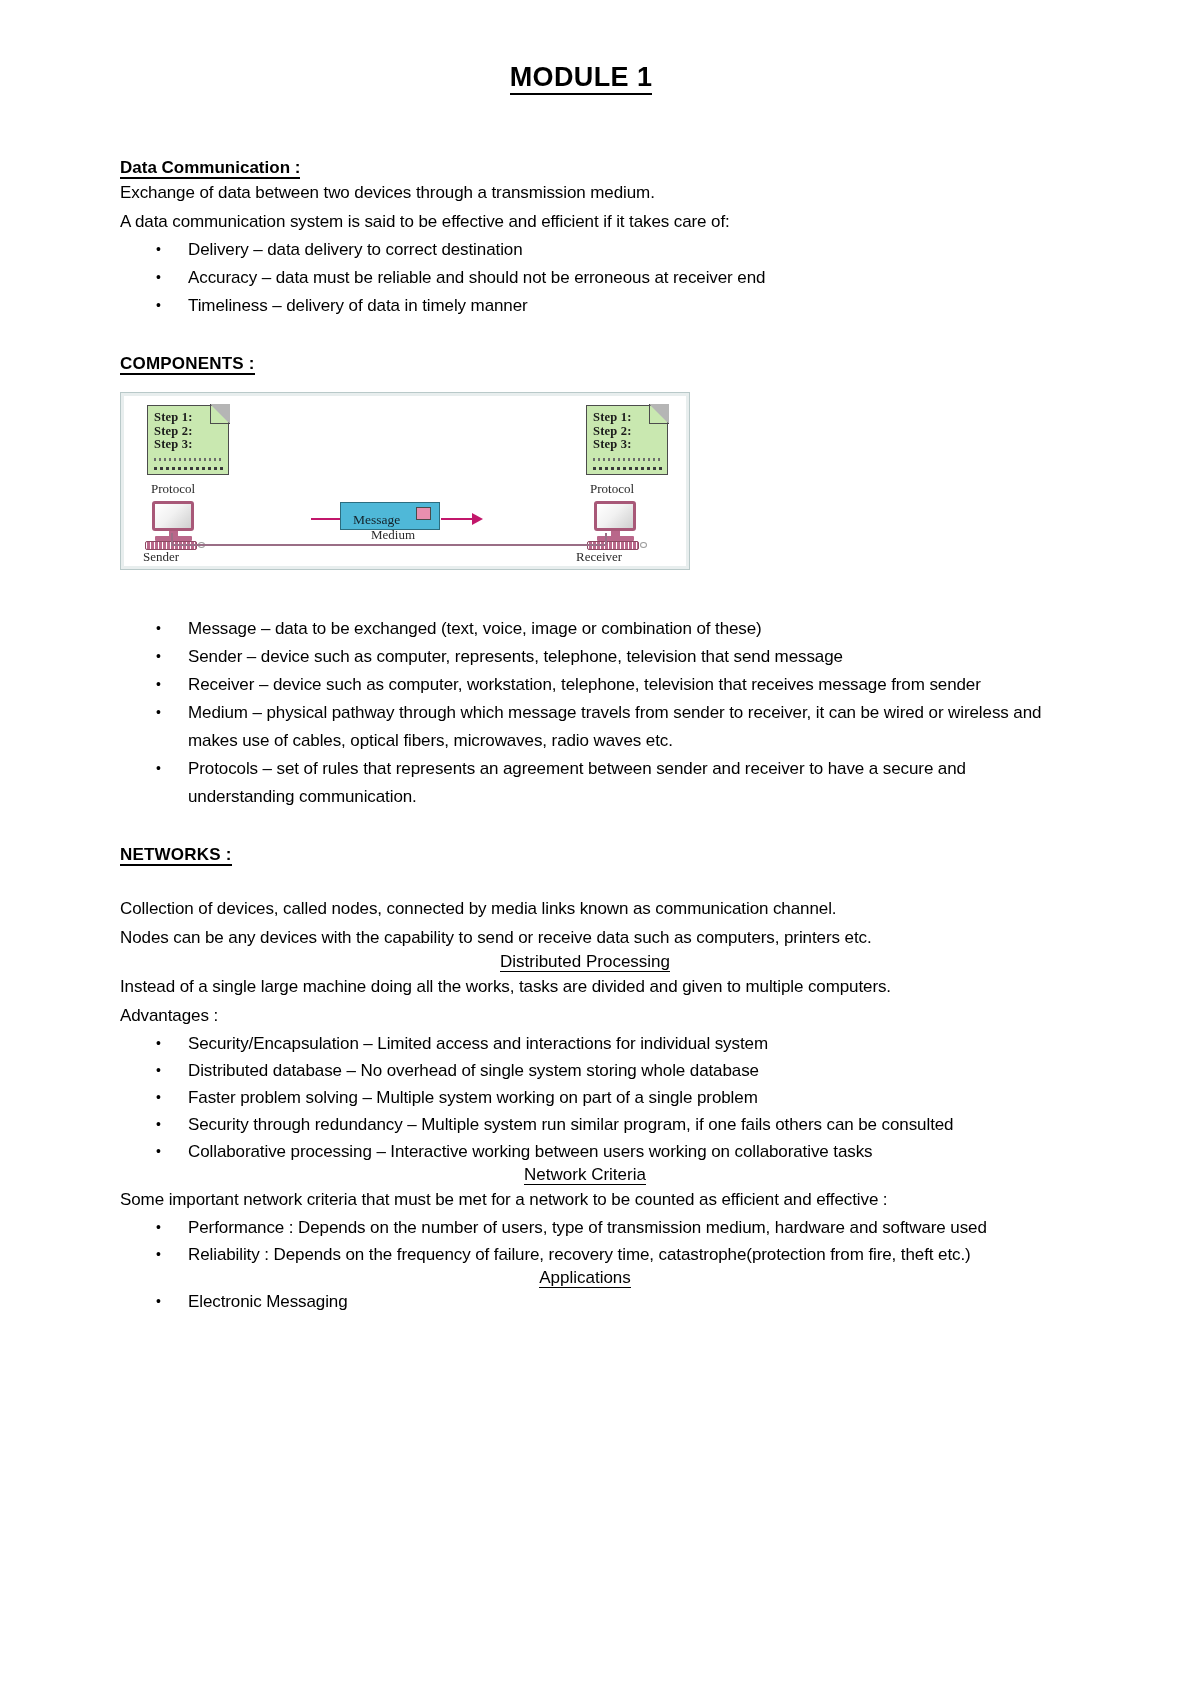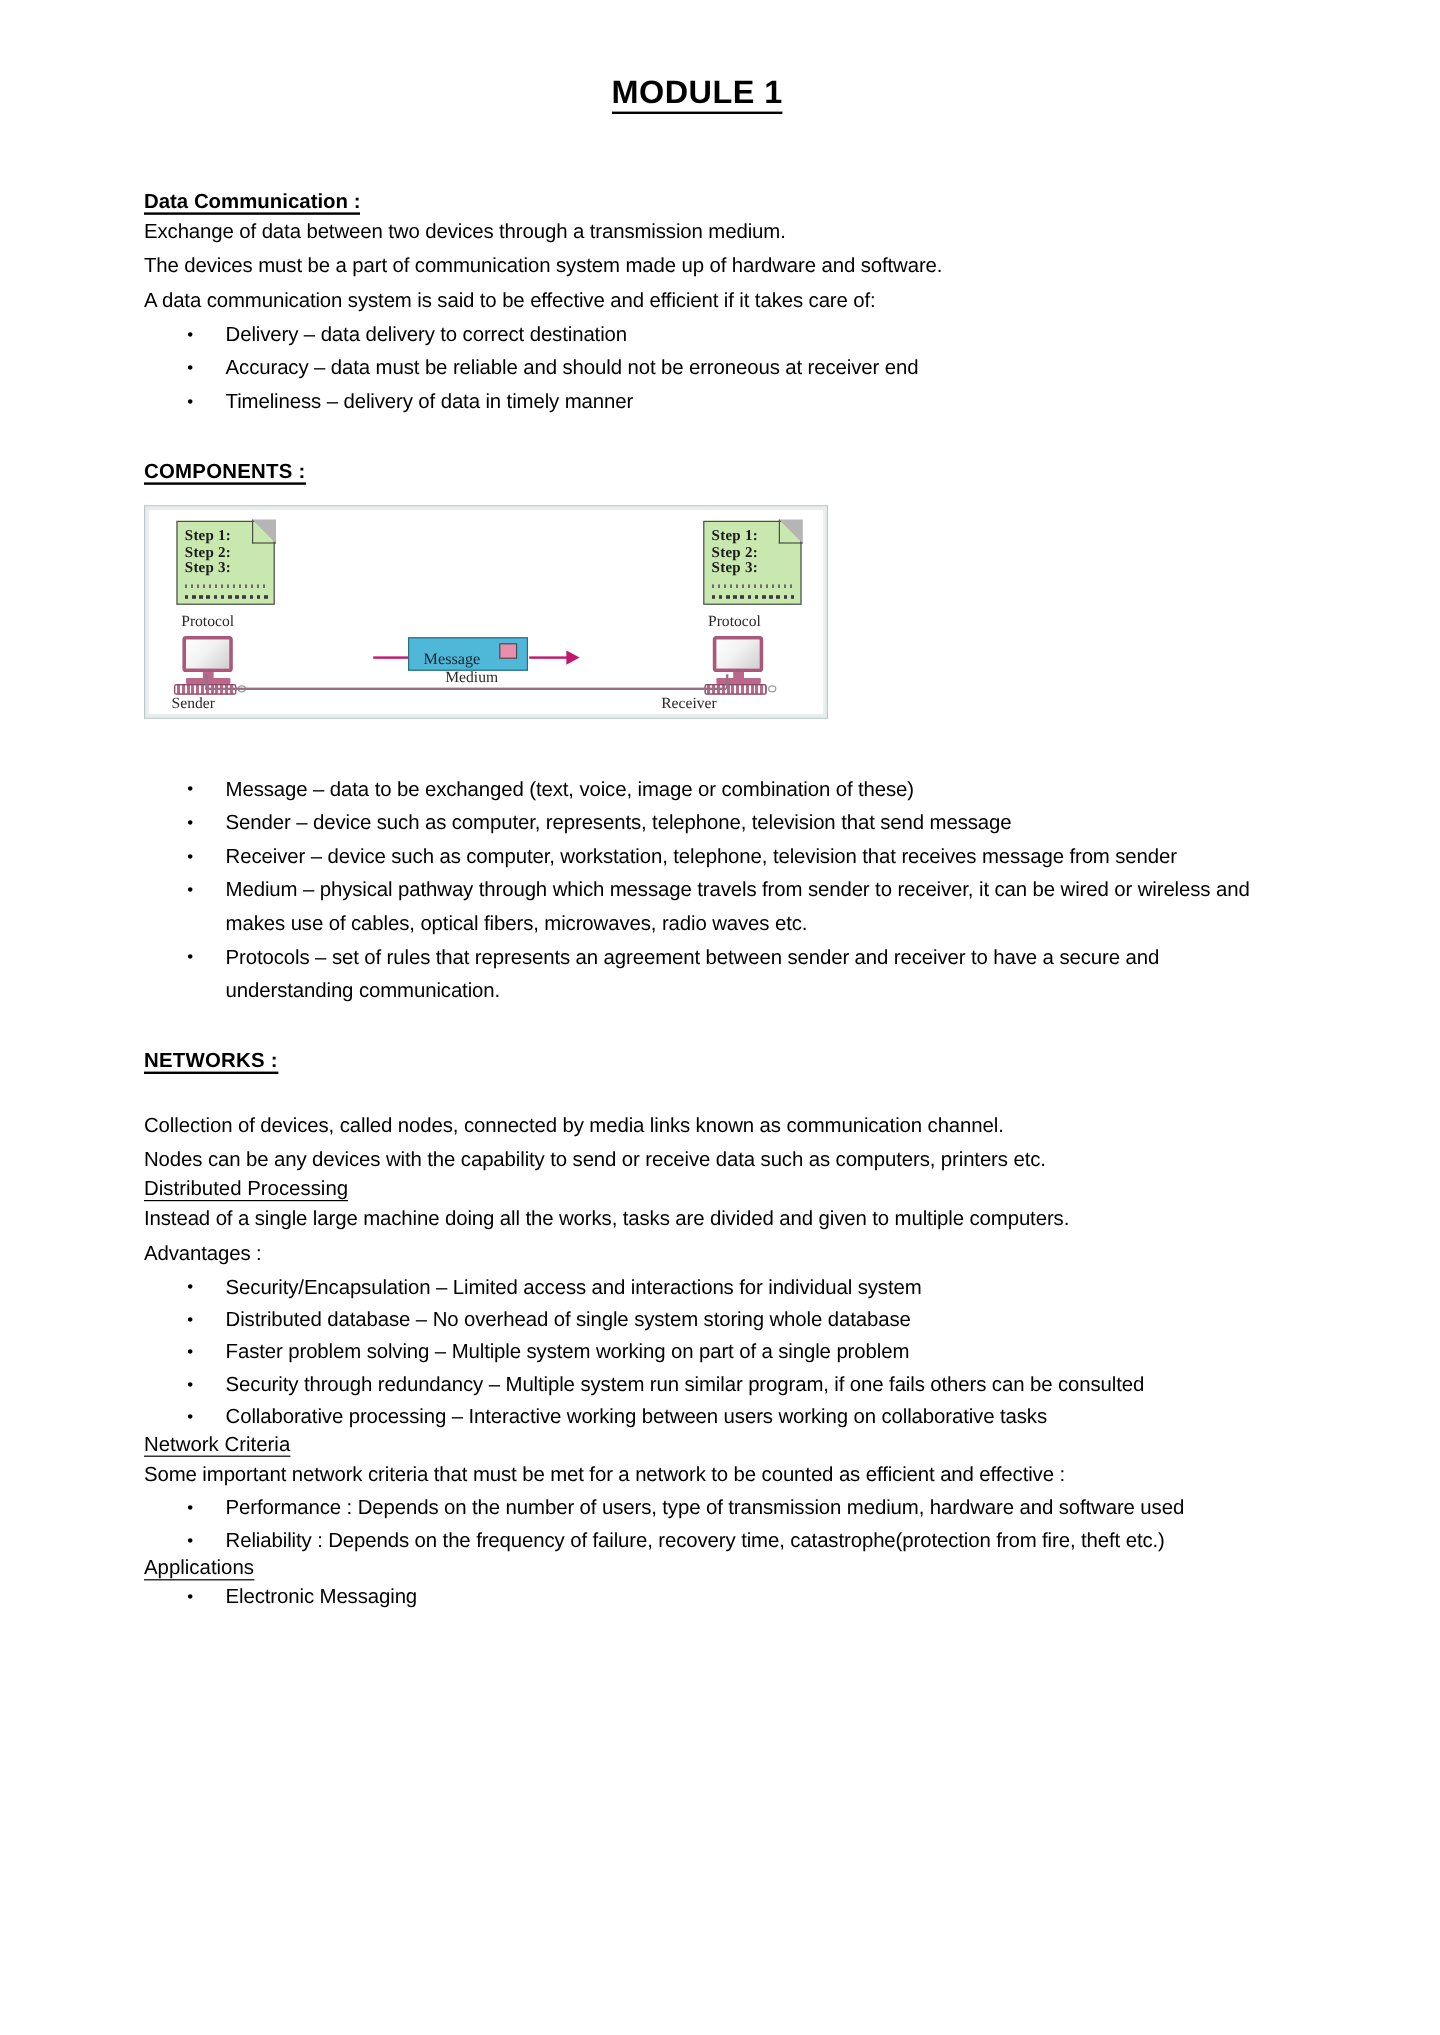--- a/index.html
+++ b/index.html
@@ -49,20 +49,21 @@
     font-weight: bold;
     margin: 0;
   }
   .h-sub .u {
     border-bottom: 2px solid #000;
   }
   .h-minor {
     font-size: 17px;
     font-weight: normal;
     margin: 0;
+    text-align: center;
   }
   .h-minor .u {
     border-bottom: 1.5px solid #000;
   }
   p.line {
     font-size: 17px;
     margin: 0;
     line-height: 29px;
     letter-spacing: -0.1px;
   }
@@ -279,21 +280,20 @@
   <h1 class="doc-title"><span>MODULE 1</span></h1>
 
   <div class="spacer-lg"></div>
 
 
   <div class="spacer-md"></div>
 
   <div class="h-sub"><span class="u">Data Communication :</span></div>
 
   <p class="line">Exchange of data between two devices through a transmission medium.</p>
-  <p class="line">The devices must be a part of communication system made up of hardware and software.</p>
   <p class="line">A data communication system is said to be effective and efficient if it takes care of:</p>
 
   <ul class="bullets">
     <li>Delivery – data delivery to correct destination</li>
     <li>Accuracy – data must be reliable and should not be erroneous at receiver end</li>
     <li>Timeliness – delivery of data in timely manner</li>
   </ul>
 
   <div class="spacer-lg"></div>
 
@@ -347,21 +347,21 @@
       <div class="arrow-line" style="left:190px; top:125px; width:29px;"></div>
       <div class="msg-box" style="left:219px; top:109px;">
         <div class="msg-text">Message</div>
         <div class="chip"></div>
       </div>
       <div class="arrow-line" style="left:320px; top:125px; width:32px;"></div>
       <div class="arrow-head" style="left:351px; top:120px;"></div>
 
       <div class="dlabel" style="left:250px; top:134px;">Medium</div>
       <div class="dlabel" style="left:22px; top:156px;">Sender</div>
-      <div class="dlabel" style="left:430px; top:156px;">Receiver</div>
+      <div class="dlabel" style="left:455px; top:156px;">Receiver</div>
 
     </div>
   </div>
 
   <div class="spacer-md"></div>
 
   <ul class="bullets">
     <li>Message – data to be exchanged (text, voice, image or combination of these)</li>
     <li>Sender – device such as computer, represents, telephone, television that send message</li>
     <li>Receiver – device such as computer, workstation, telephone, television that receives message from sender</li>

